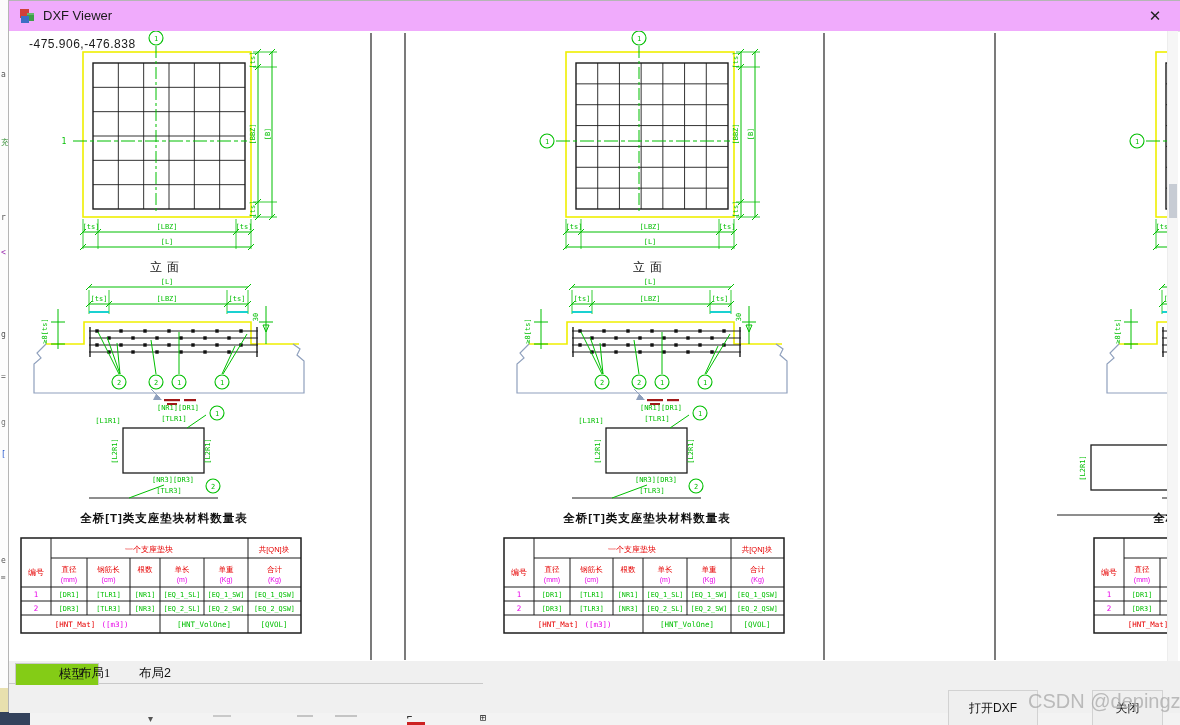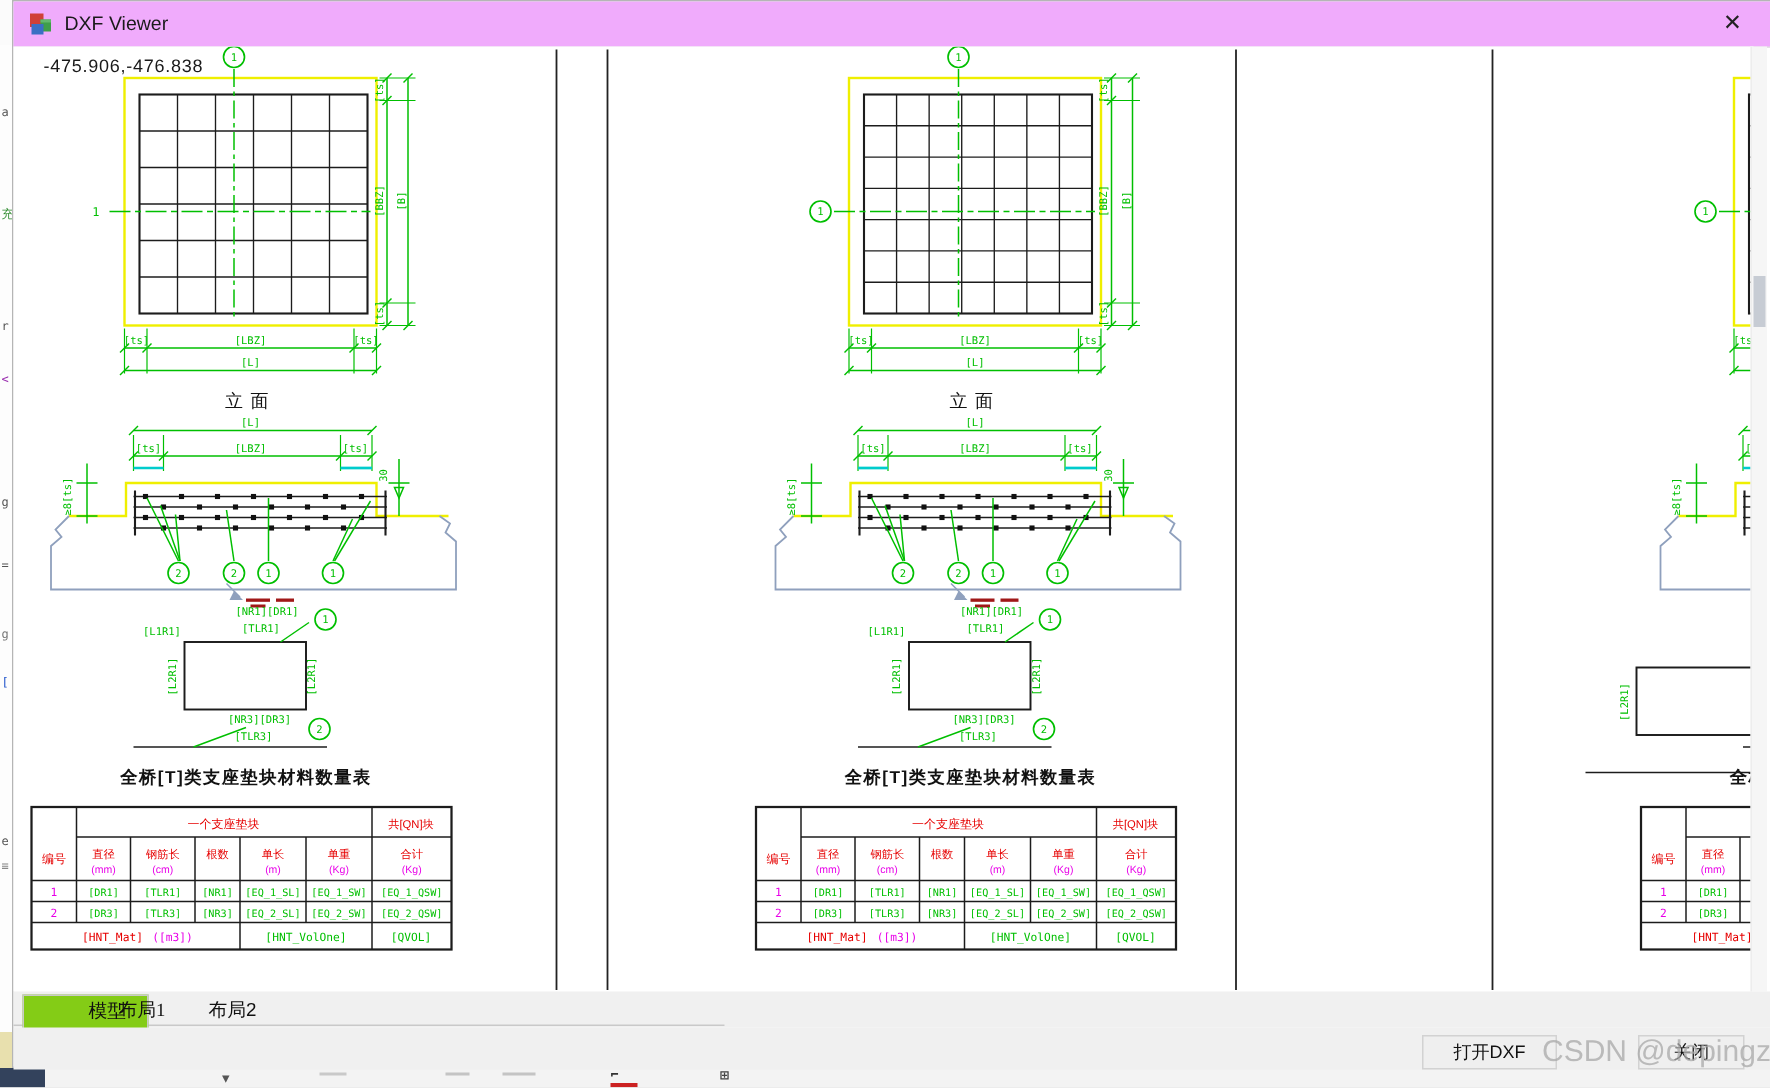--- a/index.html
+++ b/index.html
@@ -26,21 +26,21 @@
   
   #vscroll{position:absolute;right:2px;top:30px;width:10px;height:630px;background:#f6f6f6;border-left:1px solid #ededed;}
   #vscroll-thumb{position:absolute;left:1px;top:153px;width:8px;height:34px;background:#c7ccd4;}
   
   #tabbar{position:absolute;left:0;top:660px;width:100%;height:24px;background:#f0f0f0;}
   #tabbar .tabline{position:absolute;left:0;top:22px;width:474px;height:1px;background:#c9c9c9;}
   .tab{position:absolute;top:2px;height:21px;line-height:21px;padding:0 14px;font-size:12.5px;color:#111;}
   .tab.active{background:#84cc16;border:1px solid #c9c9c9;border-bottom:none;height:22px;padding-left:43px;}
   
   #footer{position:absolute;left:0;top:684px;width:100%;height:28px;background:#f0f0f0;}
-  .dlg-btn{position:absolute;top:5px;height:23px;background:#efefef;border:1px solid #d2d2d2;
+  .dlg-btn{position:absolute;top:5px;height:36px;background:#efefef;border:1px solid #d2d2d2;
            font-size:12px;color:#111;text-align:center;font-family:"Liberation Sans",sans-serif;}
   #btn-open{left:939px;width:90px;}
   #btn-close{left:1083px;width:71px;}
   #watermark{position:absolute;left:1028px;top:690px;font-size:20px;color:#a9a9a9;opacity:.75;
              z-index:60;pointer-events:none;white-space:nowrap;font-family:"Liberation Sans",sans-serif;}
 </style>
 </head>
 <body>
 <div id="screen">
 

